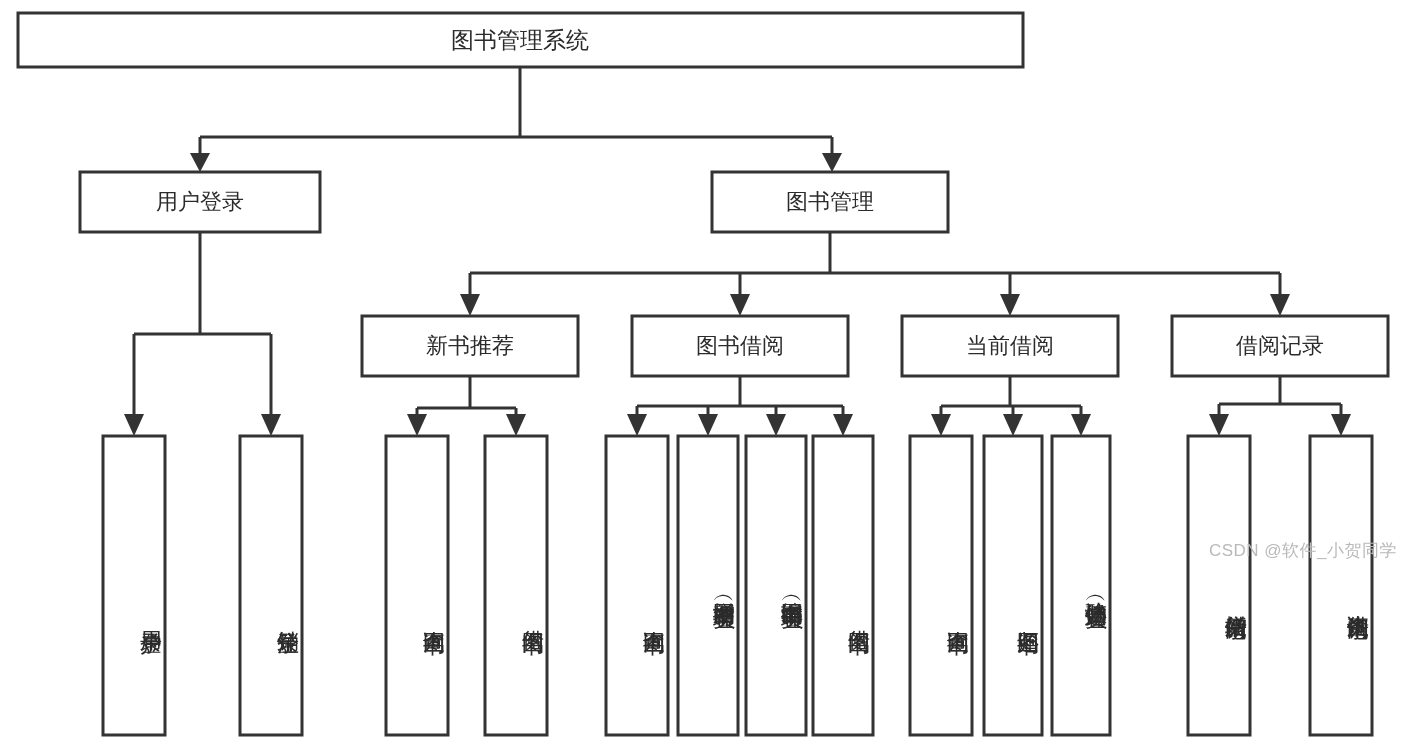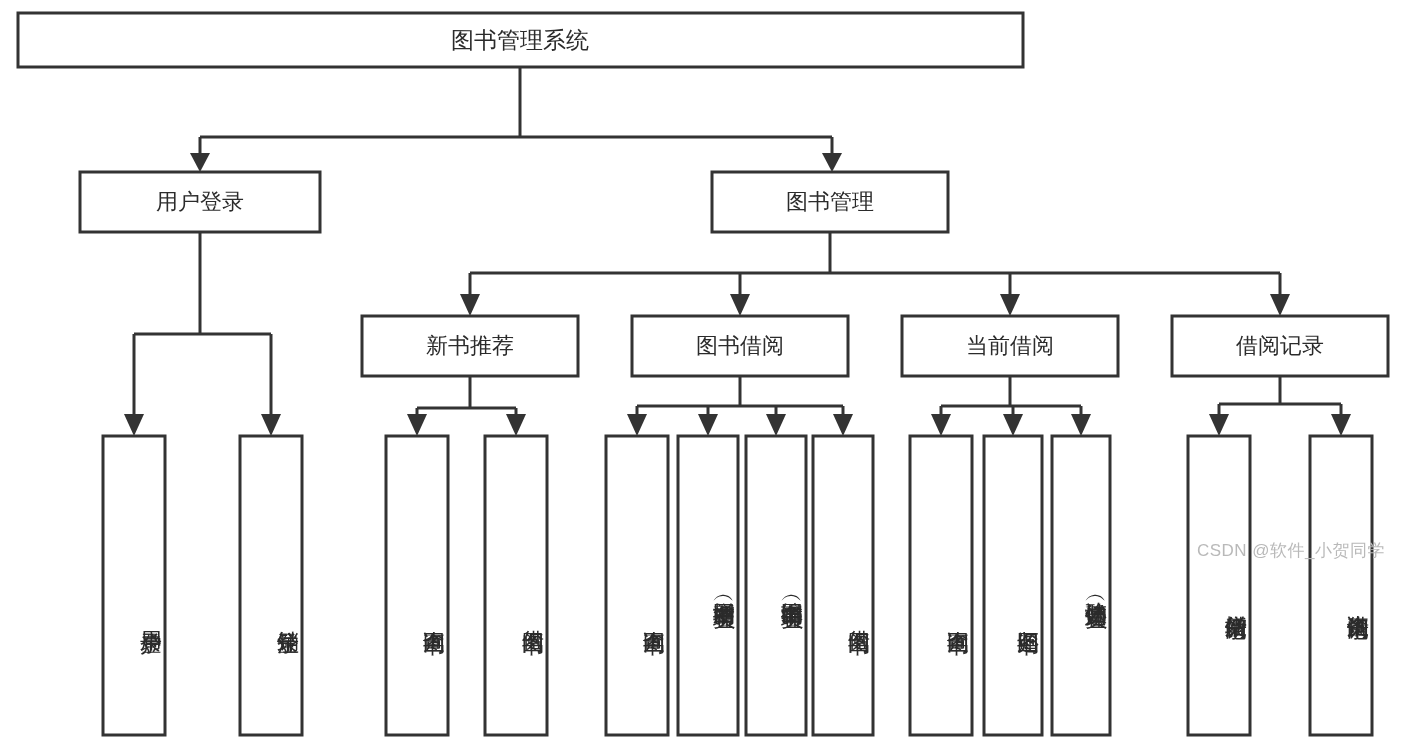--- a/index.html
+++ b/index.html
@@ -60,21 +60,21 @@
     font-family: "Liberation Sans", "DejaVu Sans", sans-serif;
     font-size: 22px;
     line-height: 1.28;
     color: #2b2b2b;
     letter-spacing: 1px;
     white-space: nowrap;
     pointer-events: none;
   }
   .watermark {
     position: absolute;
-    right: 20px;
+    right: 8px;
     bottom: 4px;
     font-family: "Liberation Sans", "DejaVu Sans", sans-serif;
     font-size: 17px;
     color: #b9b9b9;
     letter-spacing: 0.5px;
     white-space: nowrap;
   }
 </style>
 </head>
 <body>

